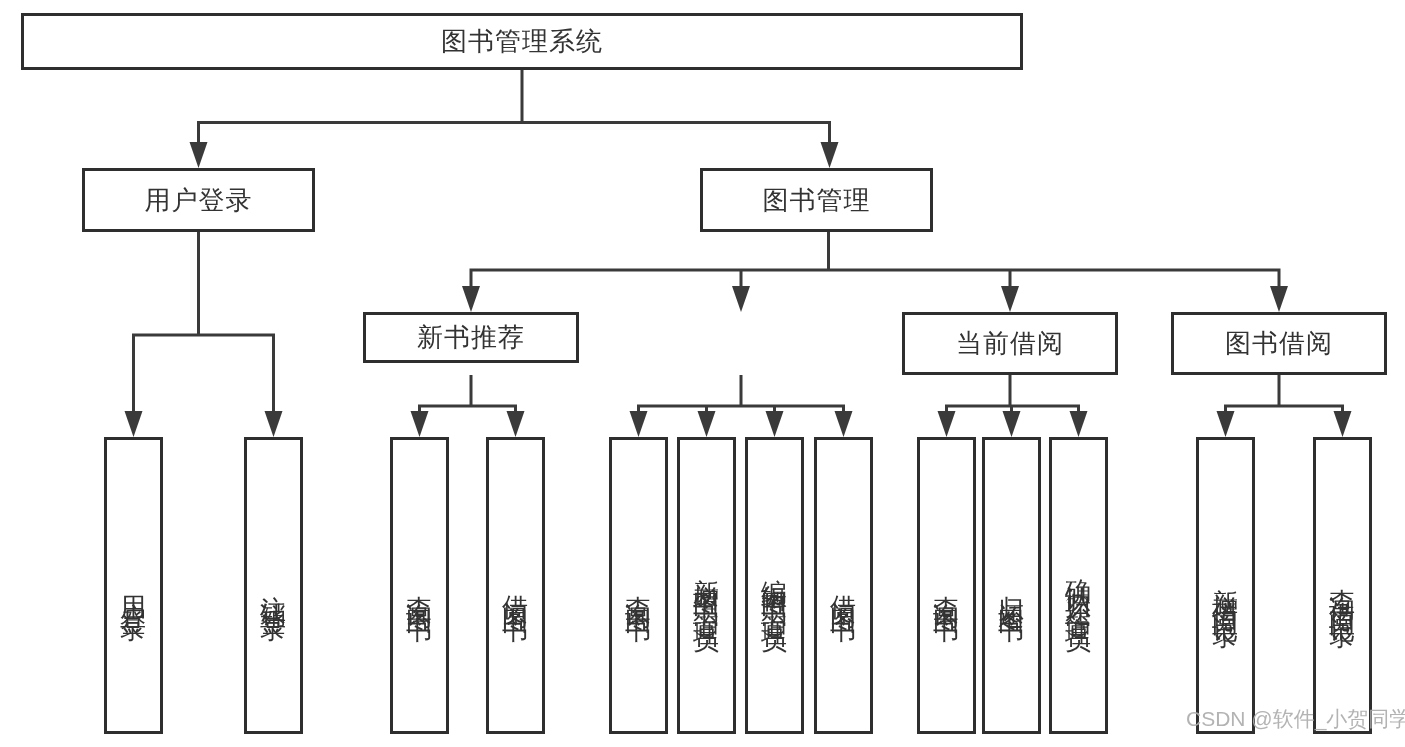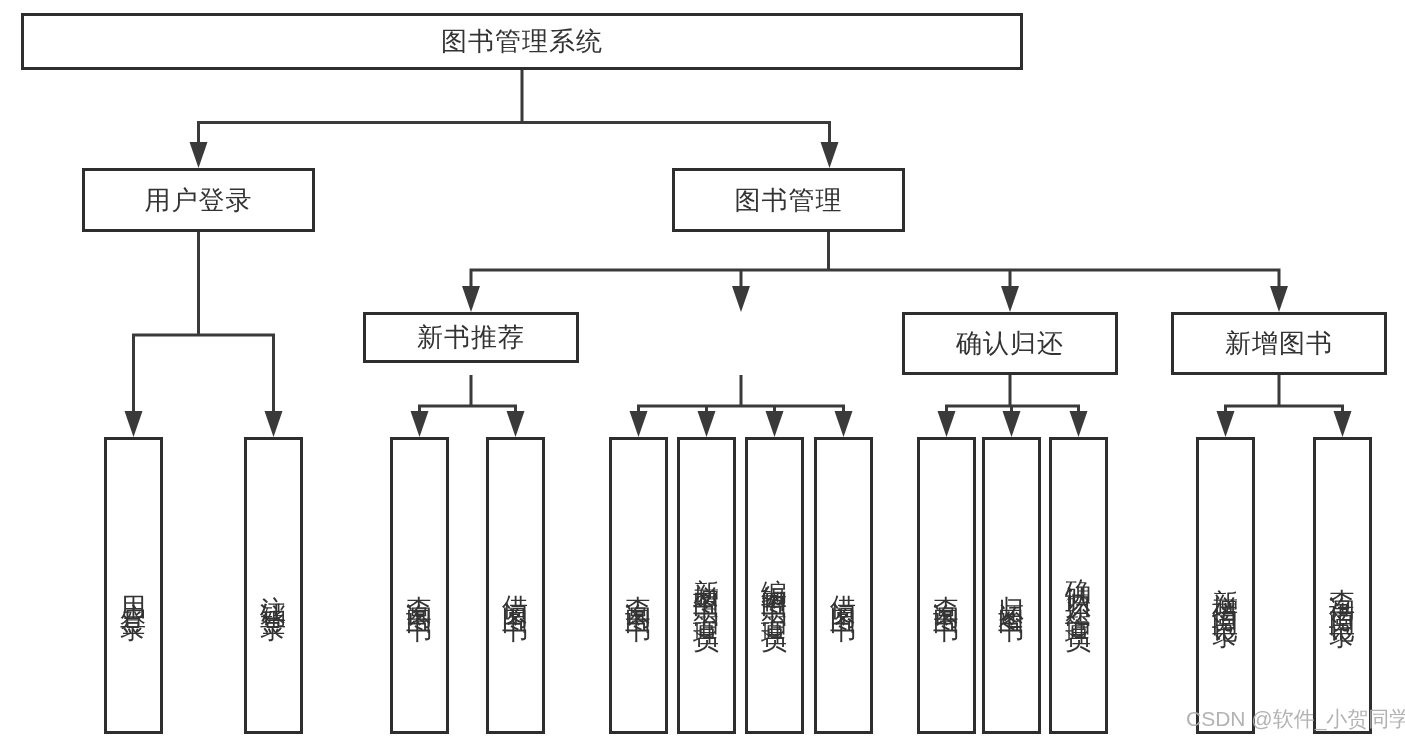--- a/index.html
+++ b/index.html
@@ -80,32 +80,32 @@
     </g>
   </svg>
 
   <div class="node h" style="left:21px;top:13px;width:1002px;height:57px">
     <span class="lbl">图书管理系统</span>
   </div>
 
   <div class="node h" style="left:82px;top:168px;width:233px;height:64px">
     <span class="lbl">用户登录</span>
   </div>
-  <div class="node h" style="left:672px;top:168px;width:233px;height:64px">
+  <div class="node h" style="left:700px;top:168px;width:233px;height:64px">
     <span class="lbl">图书管理</span>
   </div>
 
   <div class="node h" style="left:363px;top:312px;width:216px;height:51px">
     <span class="lbl">新书推荐</span>
   </div>
   <div class="node h" style="left:902px;top:312px;width:216px;height:63px">
-    <span class="lbl">确认归还</span>
+    <span class="lbl">当前借阅</span>
   </div>
   <div class="node h" style="left:1171px;top:312px;width:216px;height:63px">
-    <span class="lbl">新增图书</span>
+    <span class="lbl">图书借阅</span>
   </div>
 
   <div class="node v" style="left:104px;top:437px;width:59px;height:297px">
     <span class="lbl">用户登录</span>
   </div>
   <div class="node v" style="left:244px;top:437px;width:59px;height:297px">
     <span class="lbl">注销登录</span>
   </div>
 
   <div class="node v" style="left:390px;top:437px;width:59px;height:297px">

